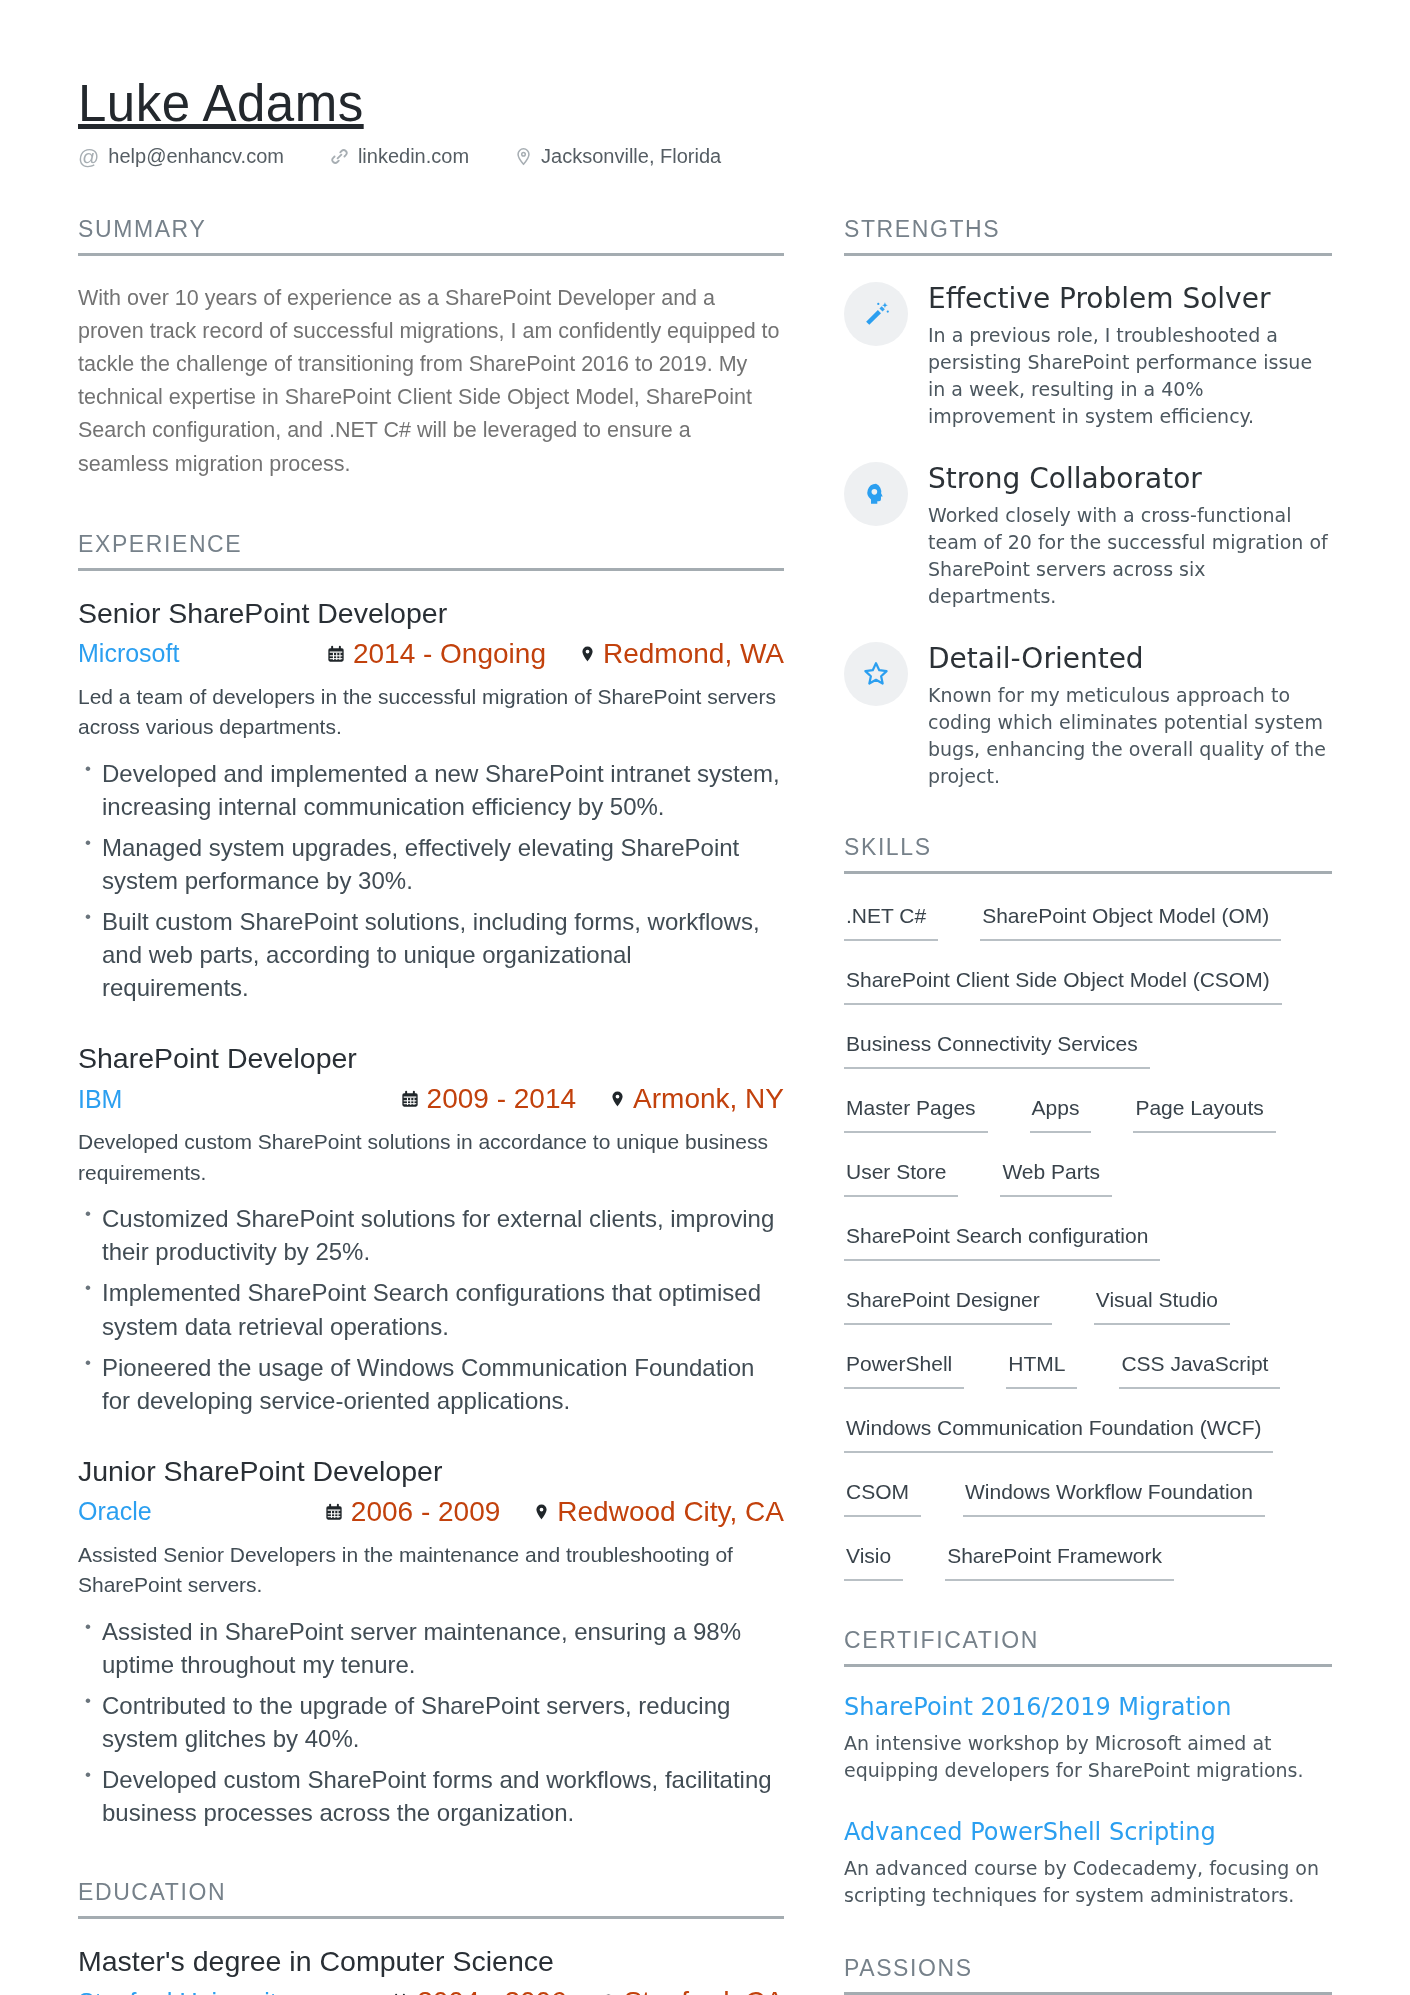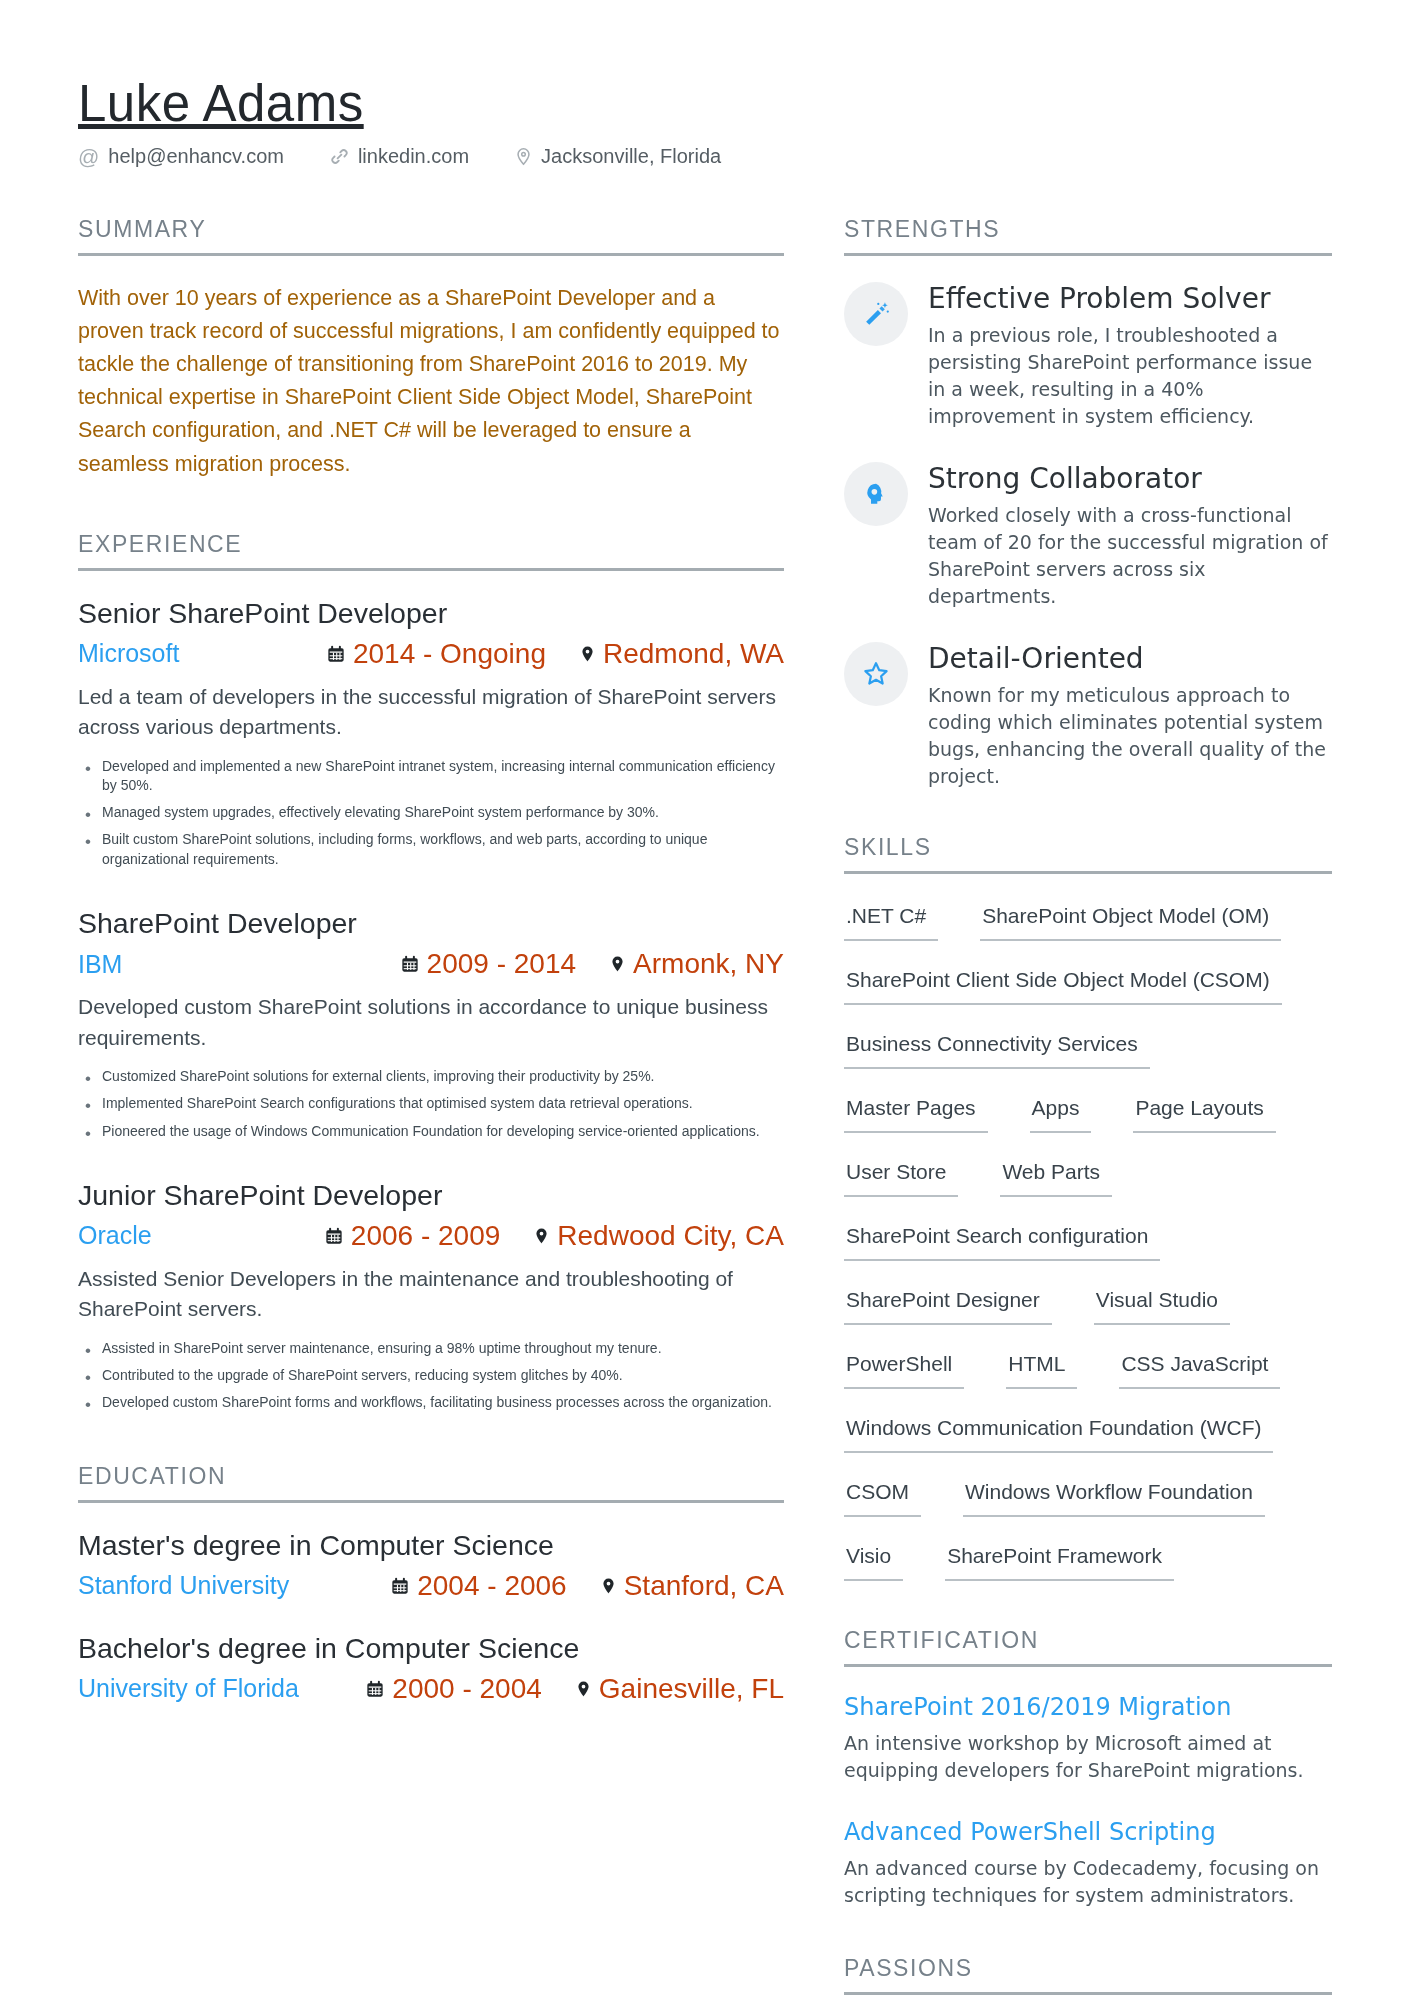--- a/index.html
+++ b/index.html
@@ -17,33 +17,33 @@
   
   .columns{display:flex;gap:60px;margin-top:48px;}
   .col-left{width:706px;flex:none;}
   .col-right{flex:1;min-width:0;}
 
   
   .sec{font-size:23px;font-weight:400;letter-spacing:1.6px;color:#76818a;margin:0 0 26px 0;padding-bottom:10px;border-bottom:3px solid #a4acb1;}
   section{margin-bottom:50px;}
 
   
-  .summary-text{font-size:21.5px;line-height:1.54;color:#a16207;margin:4px 0 0 0;}
+  .summary-text{font-size:21.5px;line-height:1.54;color:#737373;margin:4px 0 0 0;}
 
   
   .entry{margin-bottom:38px;}
   .entry h3{font-size:28.5px;font-weight:400;color:#292f35;margin:0 0 8px 0;}
   .entry-row{display:flex;align-items:center;}
   .org{font-size:25px;color:#2b9ff0;}
   .meta-group{margin-left:auto;display:flex;align-items:center;gap:34px;}
   .meta{display:inline-flex;align-items:center;gap:8px;font-size:28px;color:#c2410c;}
   .meta .micon{color:#20262a;display:inline-flex;}
   .desc{font-size:21px;line-height:1.45;color:#414c54;margin:12px 0 0 0;}
   ul.bullets{list-style:none;margin:14px 0 0 0;padding:0;}
-  ul.bullets li{position:relative;font-size:14px;line-height:1.38;color:#414c54;padding-left:24px;margin-bottom:8px;}
+  ul.bullets li{position:relative;font-size:24px;line-height:1.38;color:#414c54;padding-left:24px;margin-bottom:8px;}
   ul.bullets li::before{content:"•";position:absolute;left:7px;top:0;color:#6a747c;font-size:17px;}
 
   
   .sp-item{display:flex;margin-bottom:32px;}
   .icon-circle{flex:none;width:64px;height:64px;border-radius:50%;background:#eef0f2;display:flex;align-items:center;justify-content:center;color:#2b9ff0;margin-right:20px;}
   .sp-body{font-family:"DejaVu Sans",sans-serif;}
   .sp-title{font-size:28px;color:#2c3237;margin-bottom:7px;}
   .sp-text{font-size:19px;line-height:1.42;color:#4c575f;}
 
   

